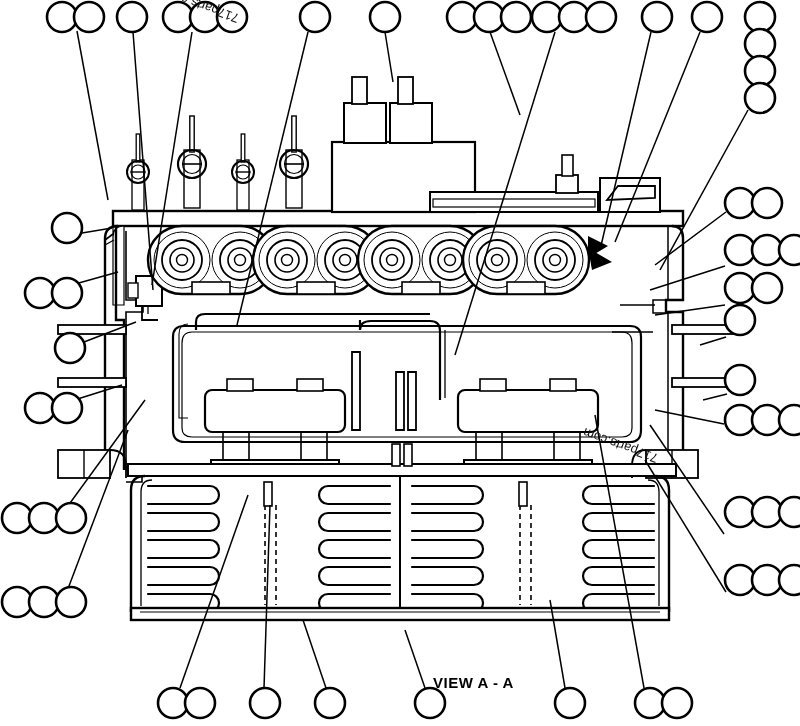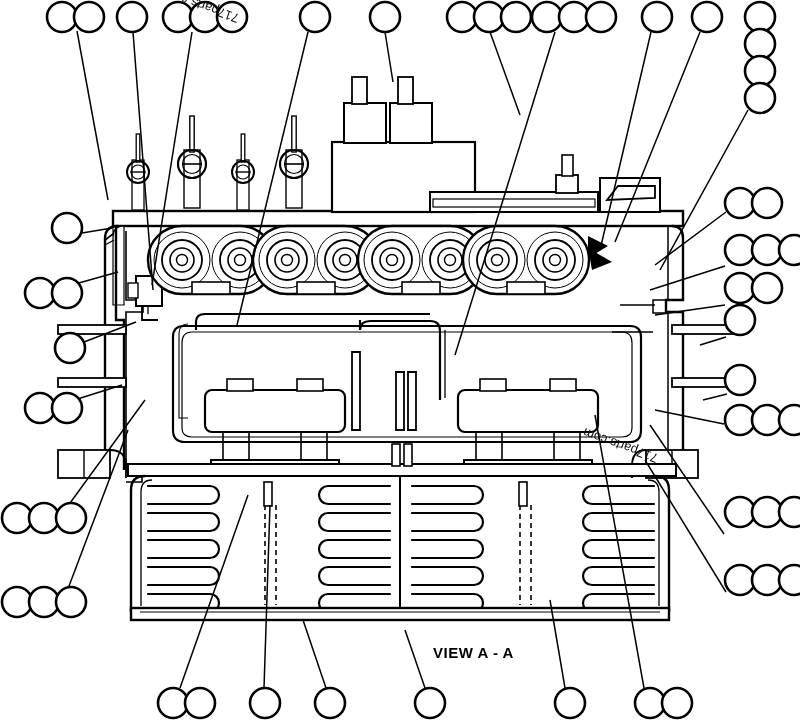--- a/index.html
+++ b/index.html
@@ -430,19 +430,19 @@
       <g>
           <circle cx="570" cy="703" r="15"></circle>
         </g>
       <g>
           <circle cx="650" cy="703" r="15"></circle>
           <circle cx="677" cy="703" r="15"></circle>
         </g>
     </g>
   </svg>
 
-  <div class="view-label" style="left:433px; top:644px;">VIEW A - A</div>
+  <div class="view-label" style="left:433px; top:674px;">VIEW A - A</div>
 
   <div class="wm" style="left:236px; top:26px; transform:rotate(200deg); transform-origin:left top;">717parts.com</div>
 
   <div class="wm" style="left:655px; top:466px; transform:rotate(200deg); transform-origin:left top;">717parts.com</div>
 
 </div>
 
 </body></html>

